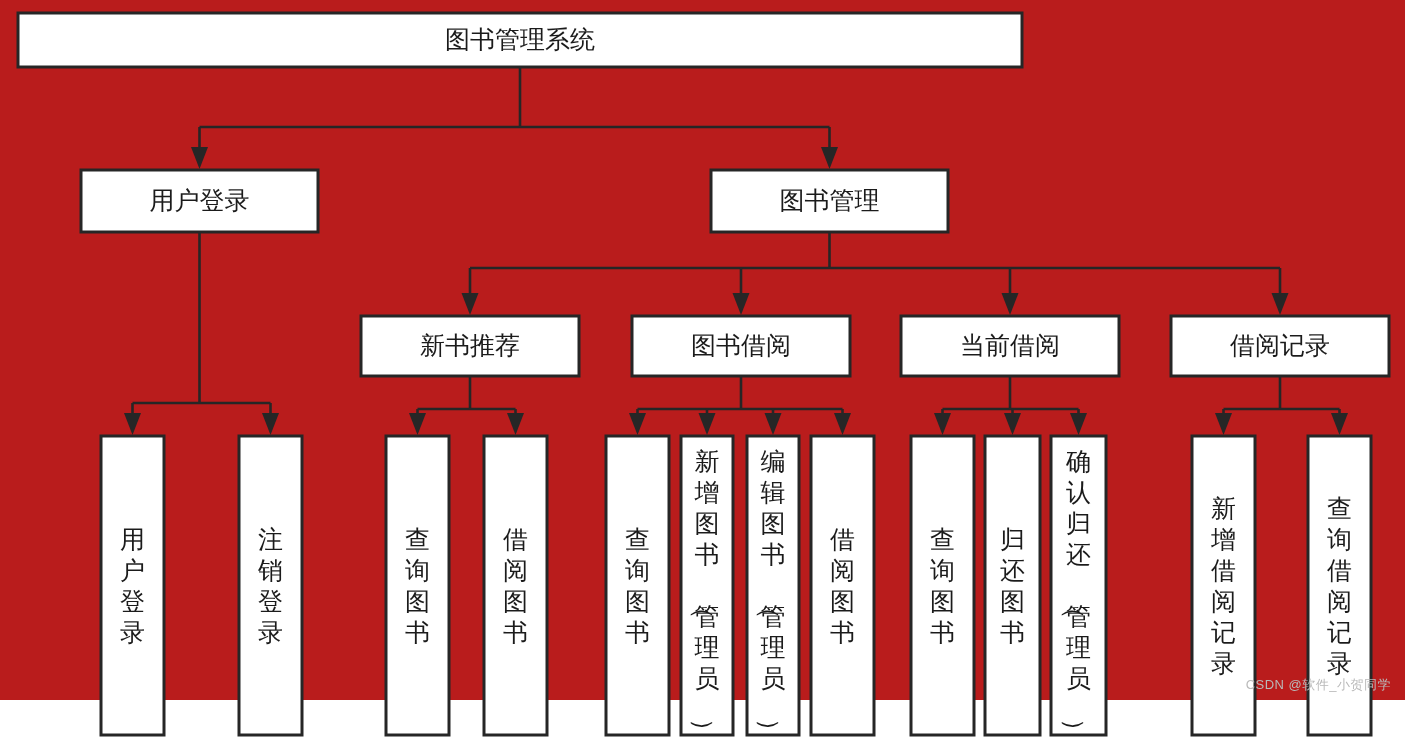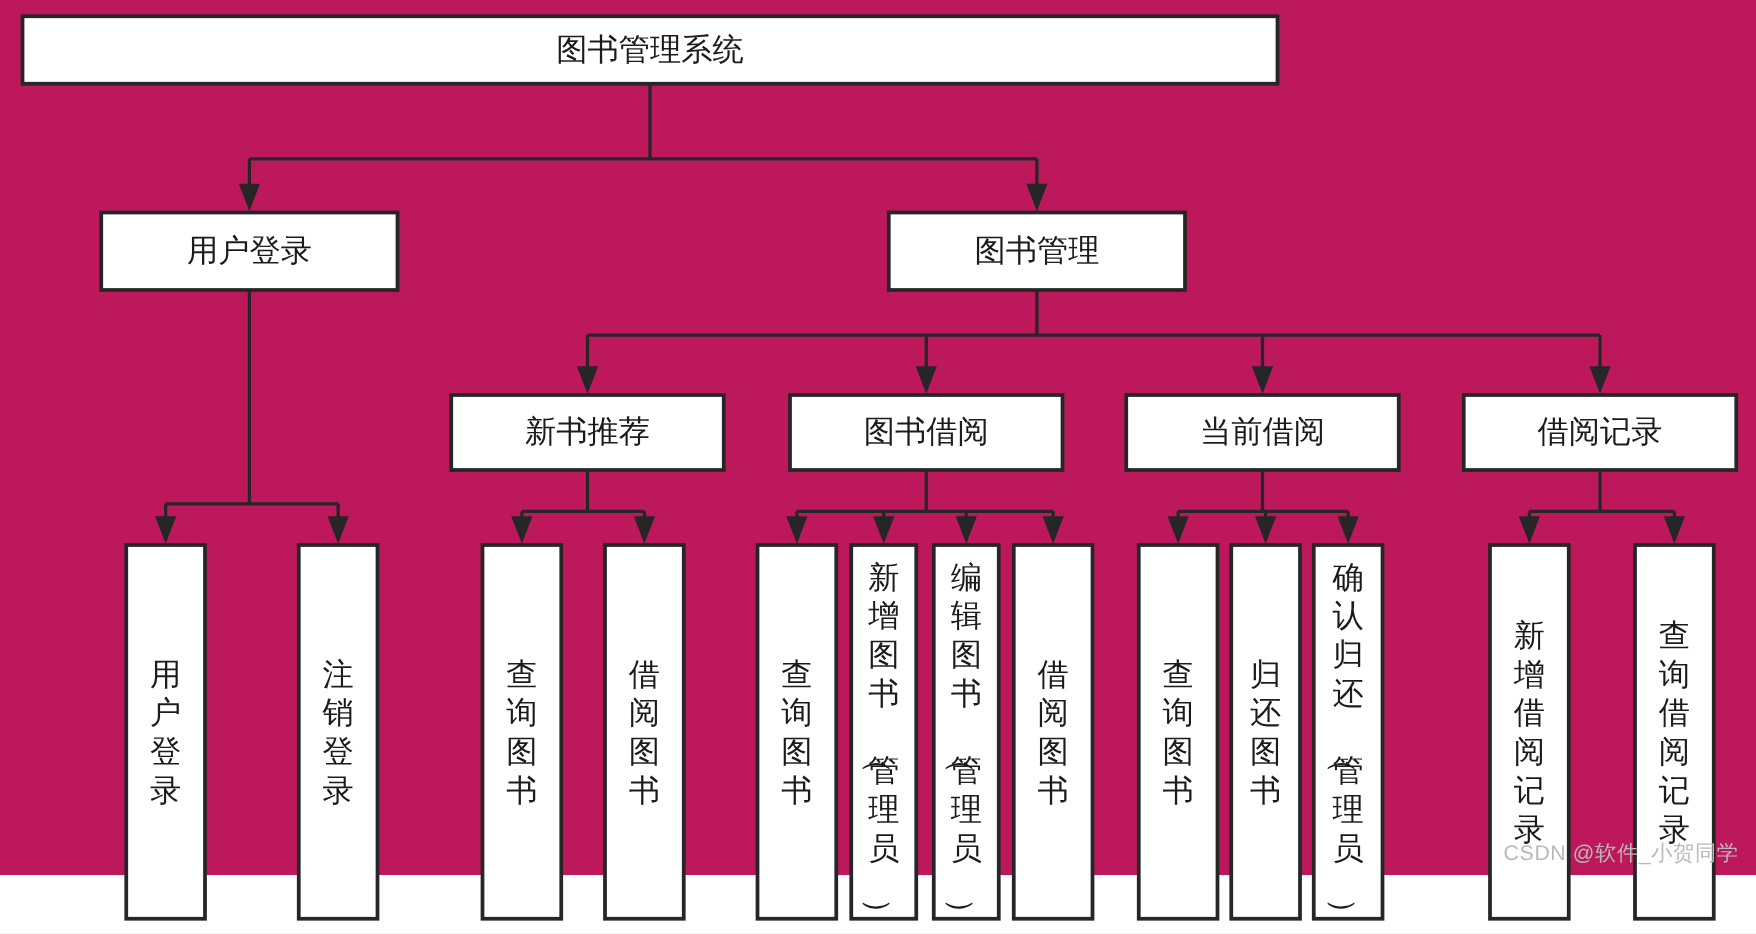--- a/index.html
+++ b/index.html
@@ -12,21 +12,21 @@
     width: 1405px;
     height: 747px;
     font-family: "Liberation Sans", "DejaVu Sans", sans-serif;
     overflow: hidden;
     position: relative;
   }
   #diagram-root {
     position: relative;
     width: 1405px;
     height: 700px;
-    background: #be185d;
+    background: #b91c1c;
   }
   svg#chart-svg {
     position: absolute;
     left: 0;
     top: 0;
     width: 1405px;
     height: 747px;
     display: block;
   }
   .node-box {
@@ -57,21 +57,21 @@
     font-size: 25px;
     fill: #1b1b1b;
     text-anchor: middle;
     white-space: pre;
   }
   .watermark-text {
     position: absolute;
     right: 14px;
     bottom: 6px;
     font-family: "Liberation Sans", "DejaVu Sans", sans-serif;
-    font-size: 17px;
+    font-size: 13px;
     color: #b9b9b9;
     letter-spacing: 0.5px;
     user-select: none;
     white-space: nowrap;
   }
 </style>
 </head>
 <body>
 
 <div id="diagram-root">

